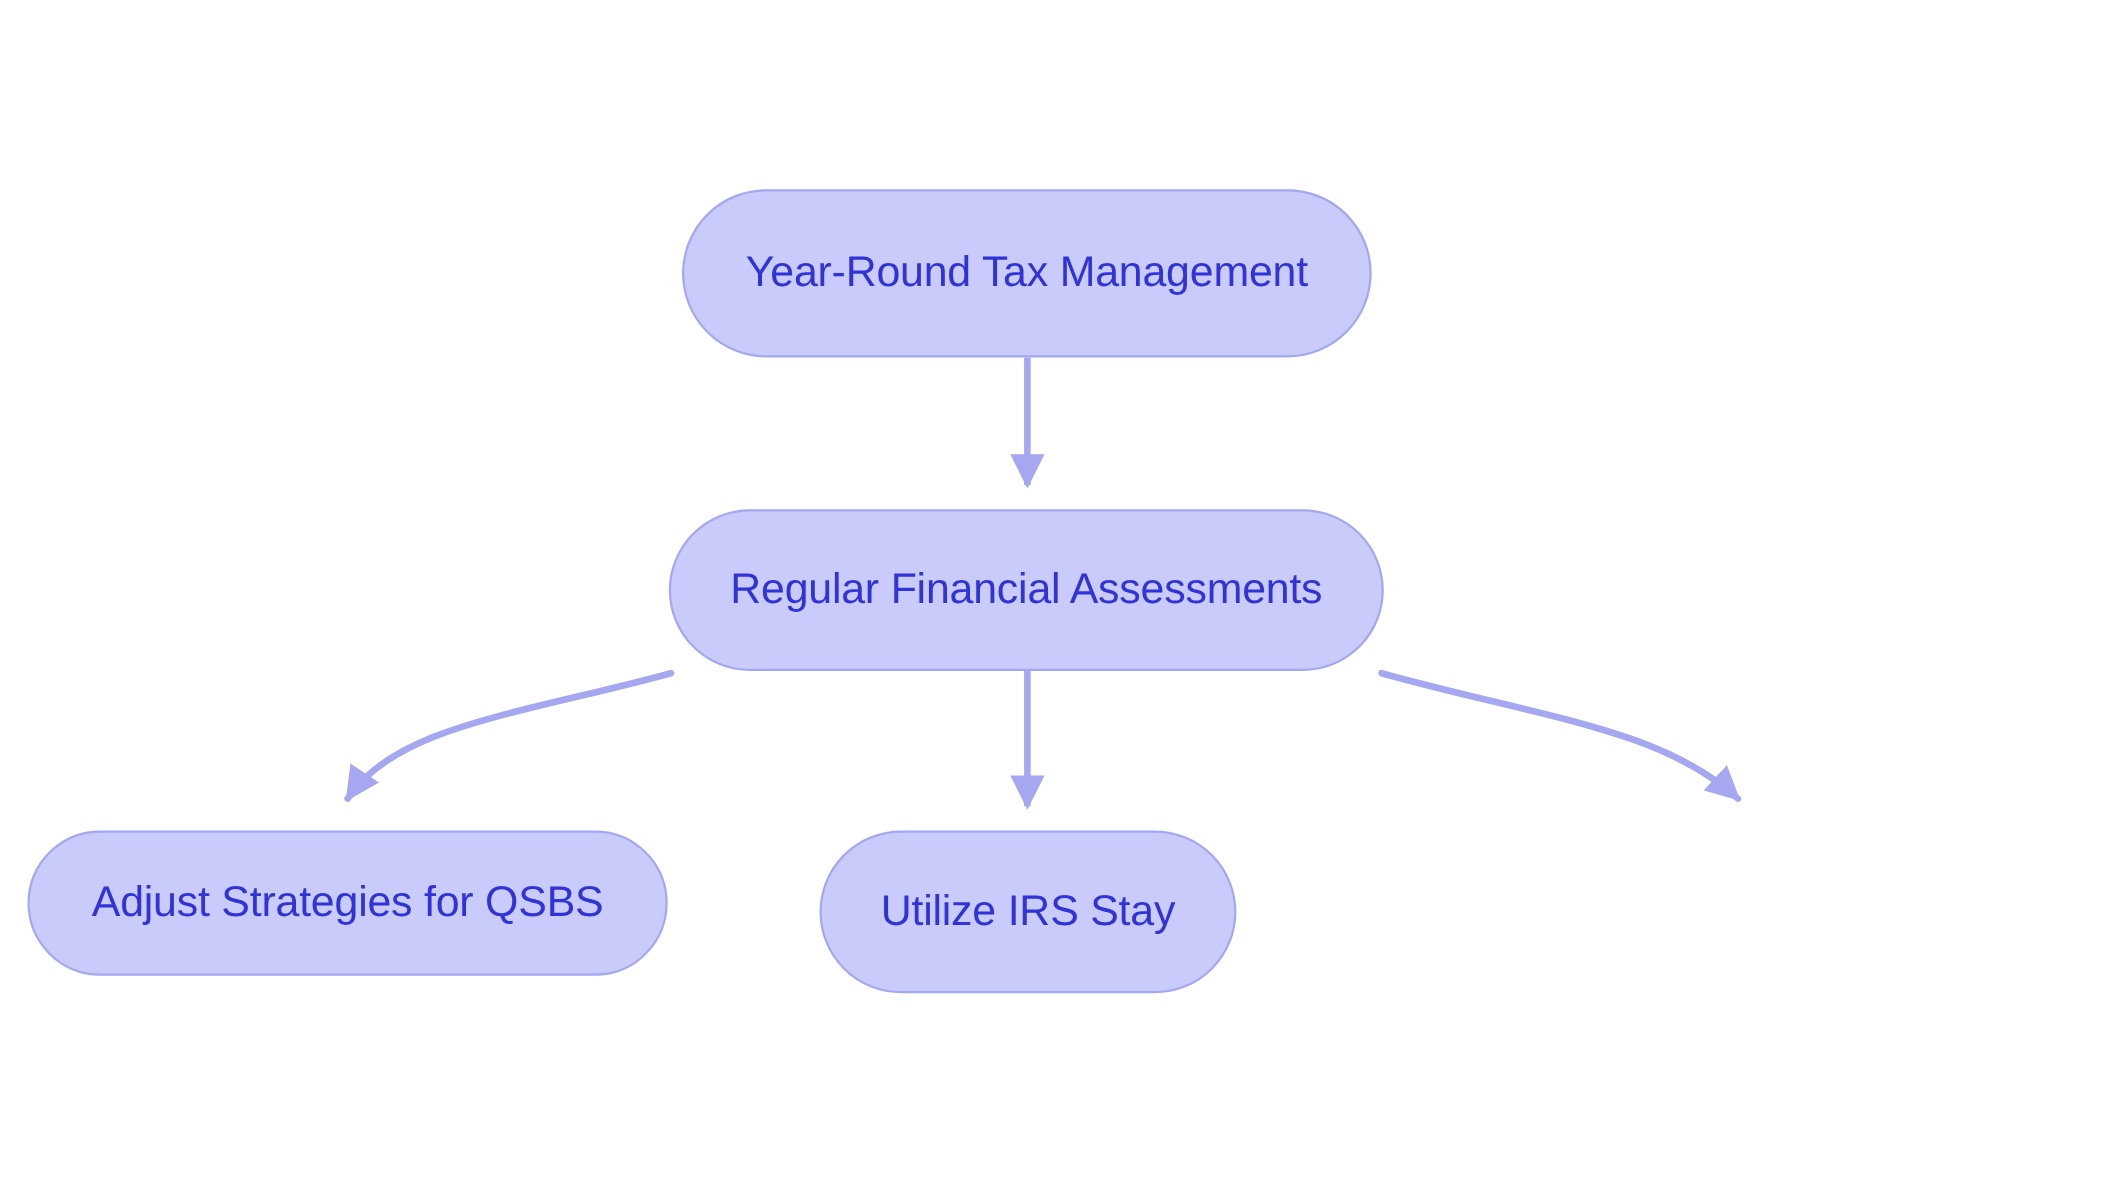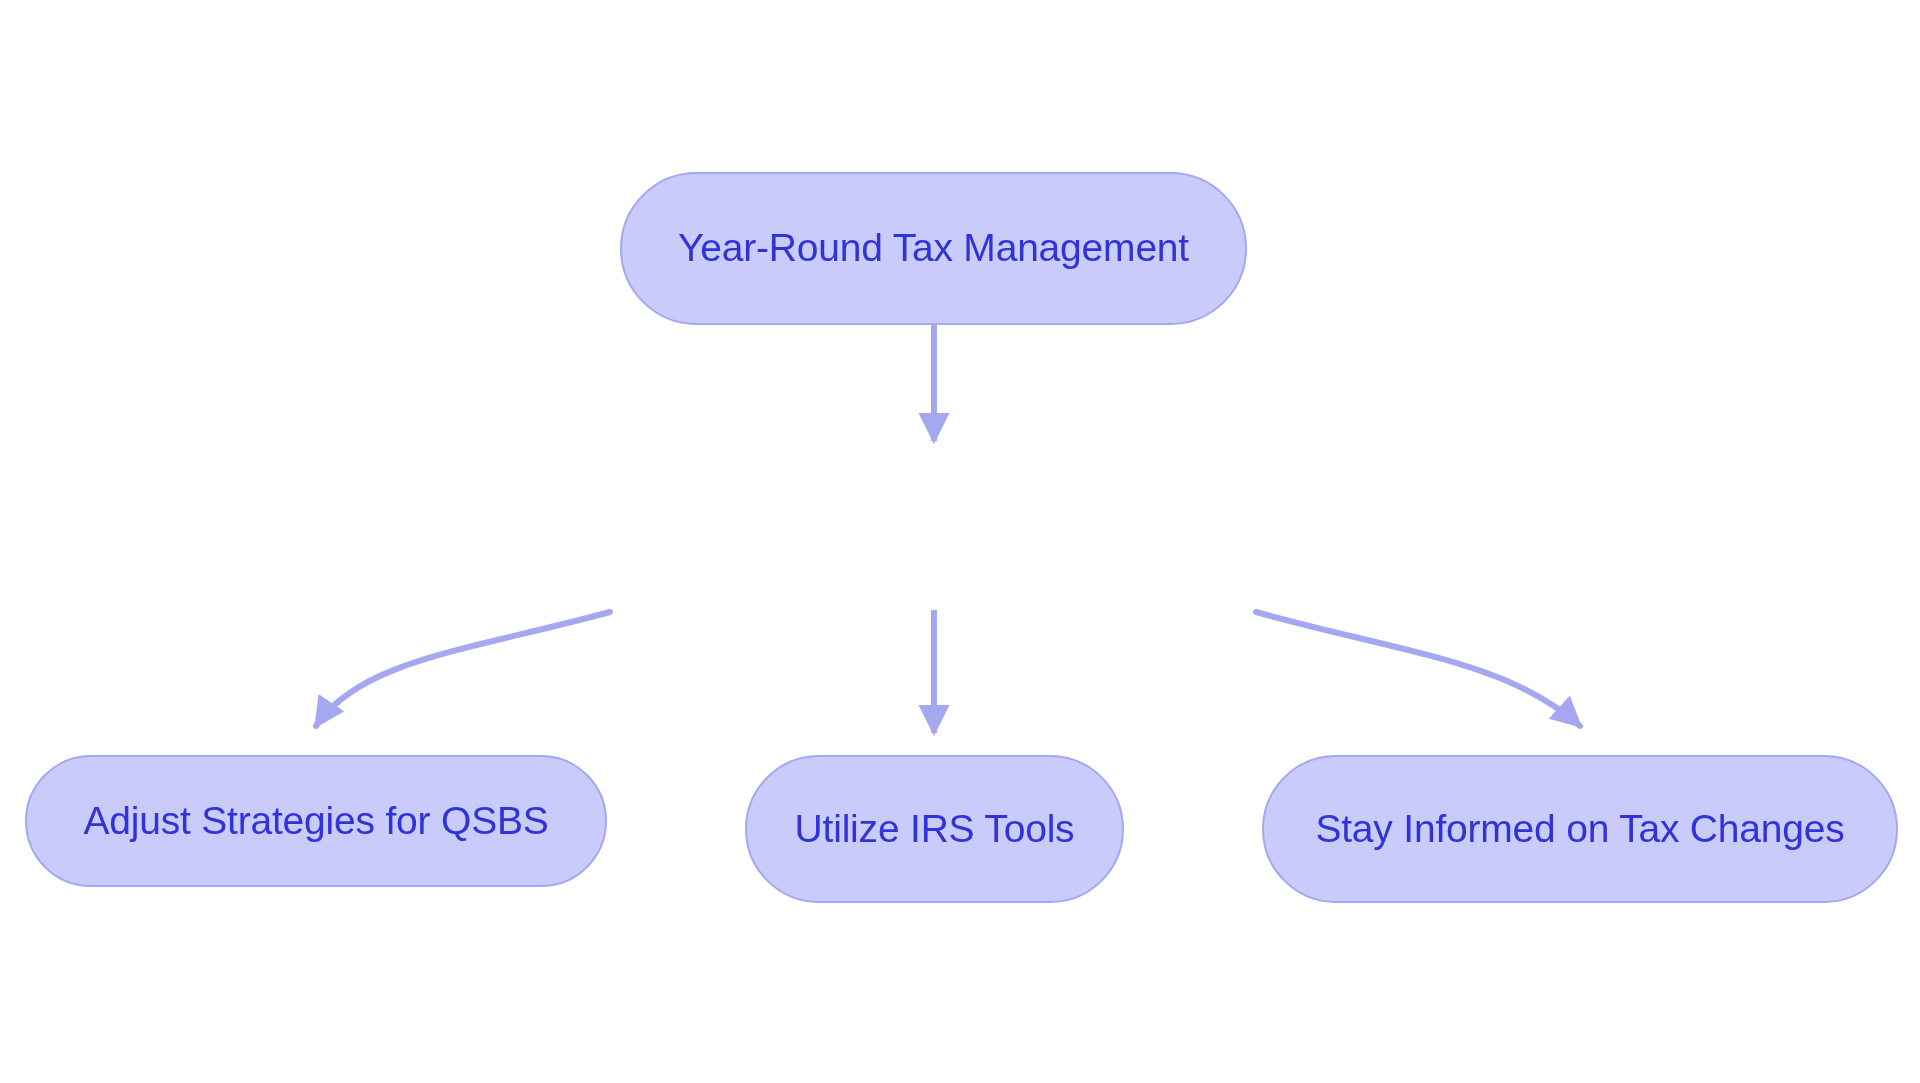--- a/index.html
+++ b/index.html
@@ -74,26 +74,26 @@
 
     <path d="M 934 610 L 934 733" fill="none" stroke="#a5a8f0" stroke-width="6" marker-end="url(#arrowhead)"></path>
 
     <path d="M 1256 612 C 1400 652, 1510 662, 1580 726" fill="none" stroke="#a5a8f0" stroke-width="6" stroke-linecap="round" marker-end="url(#arrowhead)"></path>
   </svg>
 
   <div class="node" id="node-root">
     <span class="node-label">Year-Round Tax Management</span>
   </div>
 
+  <div class="node" id="node-assessments">
+    <span class="node-label">Regular Financial Assessments</span>
+  </div>
 
   <div class="node" id="node-qsbs">
     <span class="node-label">Adjust Strategies for QSBS</span>
   </div>
 
   <div class="node" id="node-irs">
-    <span class="node-label">Utilize IRS Tools</span>
+    <span class="node-label">Utilize IRS Stay</span>
   </div>
 
-  <div class="node" id="node-changes">
-    <span class="node-label">Stay Informed on Tax Changes</span>
-  </div>
 
 </div>
 
 </body></html>

